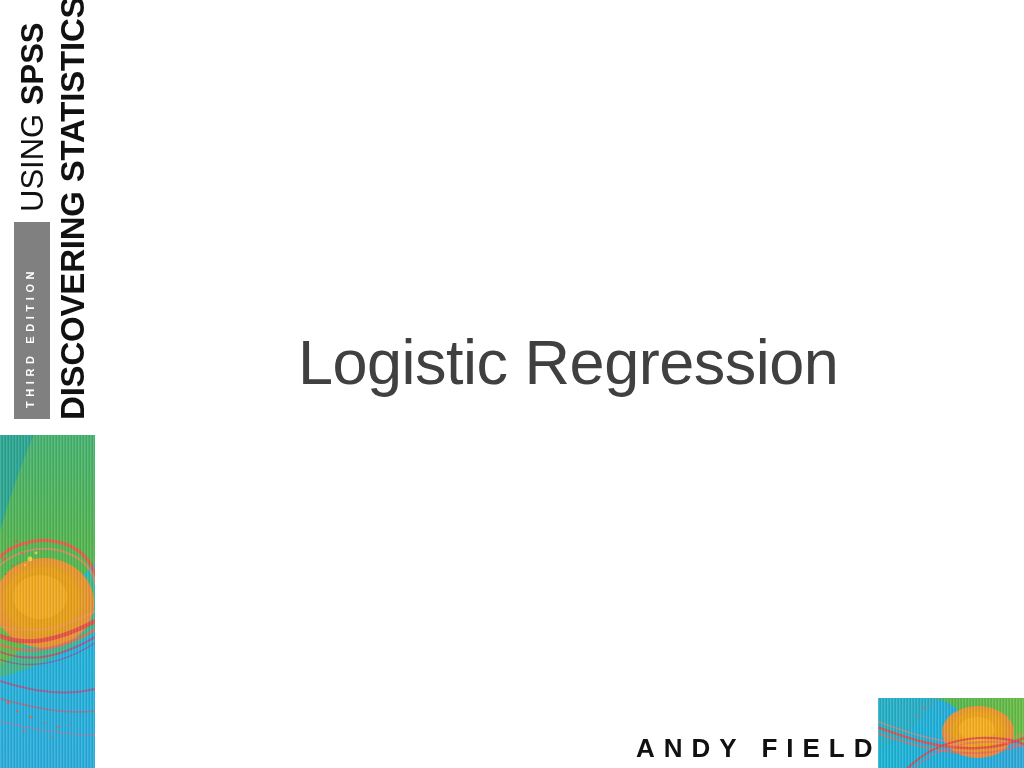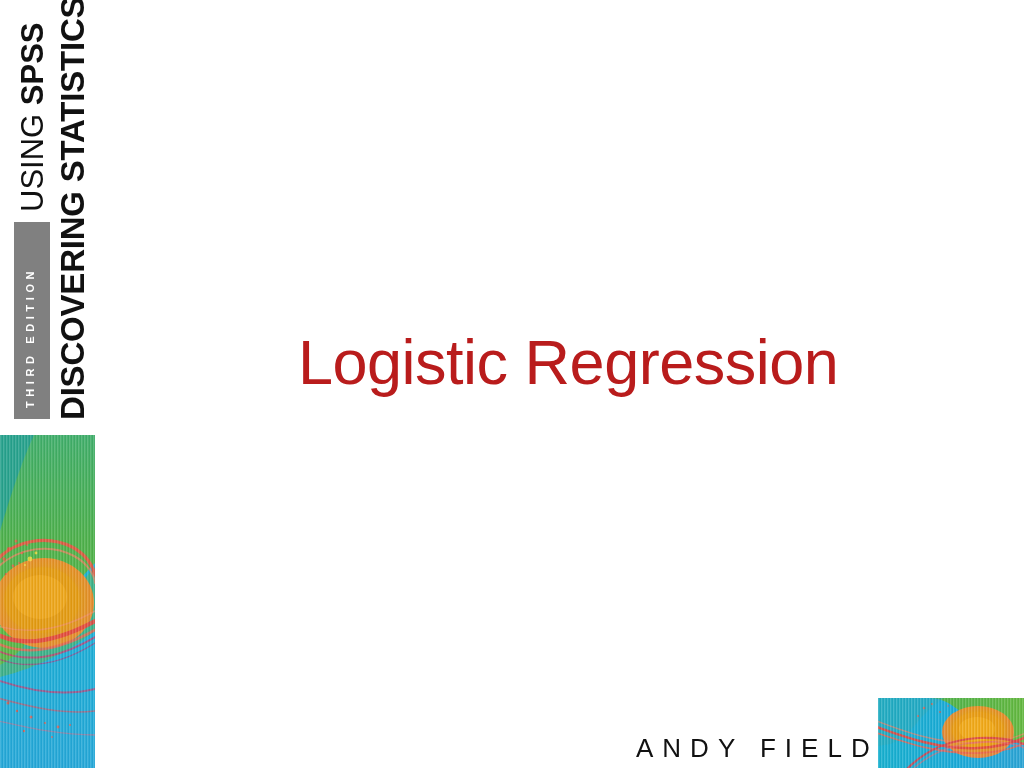--- a/index.html
+++ b/index.html
@@ -101,32 +101,32 @@
   .art-svg { display: block; width: 100%; height: 100%; }
 
   
   #title {
     position: absolute;
     left: 298px;
     top: 287px;
     width: 660px;
     font-size: 63px;
     font-weight: 400;
-    color: #b91c1c;
+    color: #404040;
     letter-spacing: -0.5px;
     line-height: 1.05;
   }
 
   
   #author {
     position: absolute;
     left: 636px;
     top: 733px;
     font-size: 26px;
-    font-weight: 400;
+    font-weight: 700;
     color: #111111;
     letter-spacing: 9px;
     white-space: nowrap;
   }
 </style>
 </head>
 <body>
 
 <div id="slide">
 

